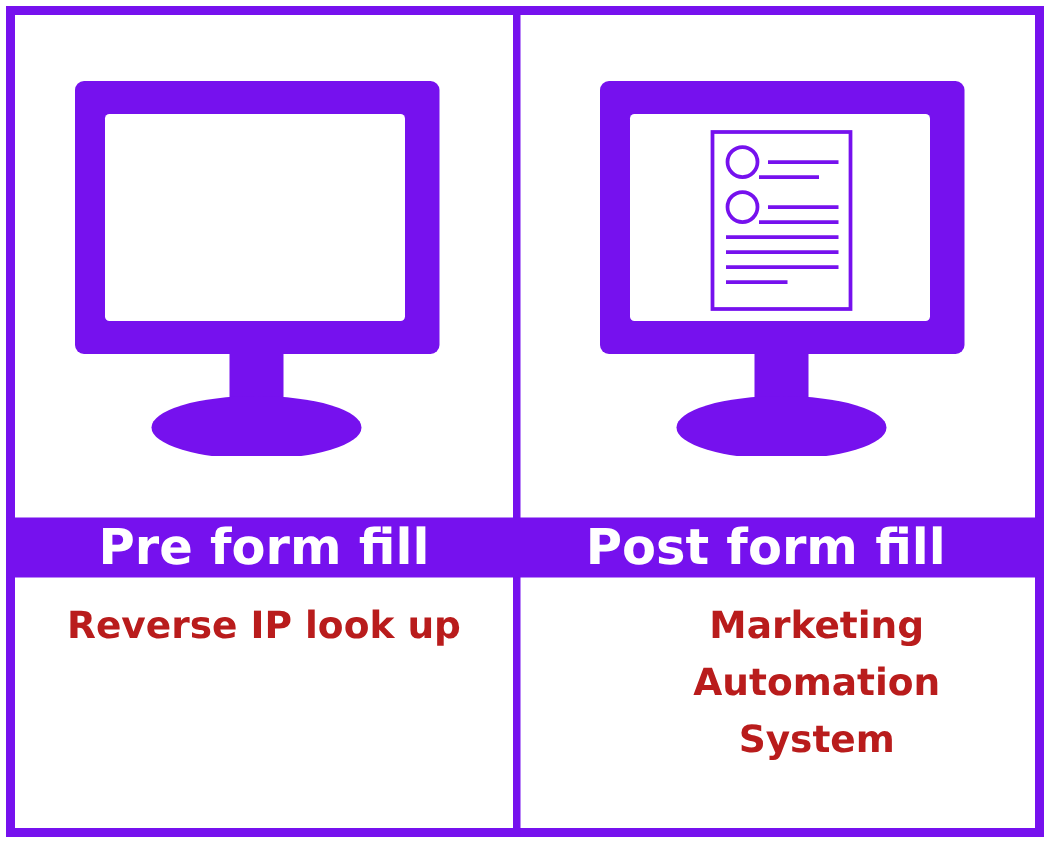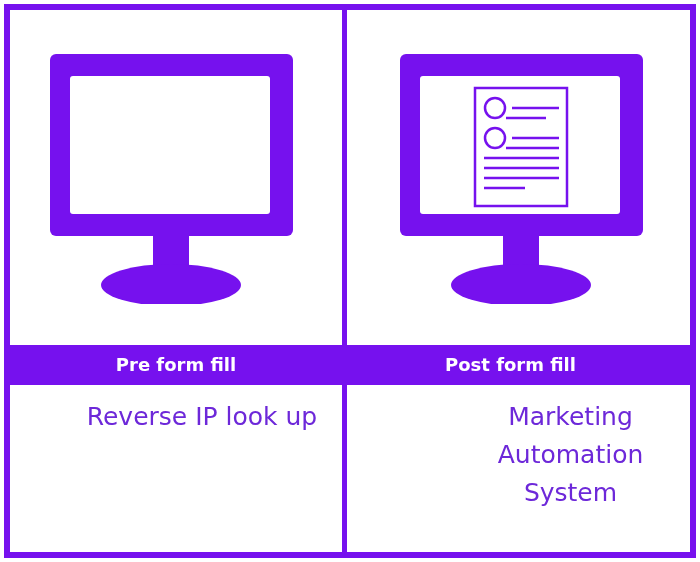--- a/index.html
+++ b/index.html
@@ -1,23 +1,23 @@
 <!DOCTYPE html>
 <html><head>
 <meta charset="utf-8">
 <style>
   html,body{margin:0;padding:0;background:#fff;}
   body{width:700px;height:562px;position:relative;overflow:hidden;font-family:"DejaVu Sans","Liberation Sans",sans-serif;}
   .frame{position:absolute;left:4px;top:4px;width:680px;height:542px;border:6px solid #7611ee;}
   .divider{position:absolute;left:342px;top:4px;width:5px;height:554px;background:#7611ee;}
   .band{position:absolute;left:4px;top:345px;width:692px;height:40px;background:#7611ee;}
-  .band-label{position:absolute;top:345px;height:40px;line-height:40px;color:#fff;font-weight:bold;font-size:18px;text-align:center;}
+  .band-label{position:absolute;top:345px;height:40px;line-height:40px;color:#fff;font-weight:bold;font-size:33px;text-align:center;}
   .bl-left{left:10px;width:332px;}
   .bl-right{left:339px;width:343px;}
-  .body-label{position:absolute;color:#6d28d9;font-weight:normal;font-size:25px;text-align:center;line-height:38px;padding-left:26px;}
+  .body-label{position:absolute;color:#b91c1c;font-weight:bold;font-size:25px;text-align:center;line-height:38px;}
   .bd-left{left:10px;width:332px;top:398px;}
   .bd-right{left:347px;width:395px;top:398px;white-space:pre-line;}
   .monitor{position:absolute;top:54px;}
   .m-left{left:50px;}
   .m-right{left:400px;}
 </style>
 </head>
 <body>
 
 <div class="frame"></div>

